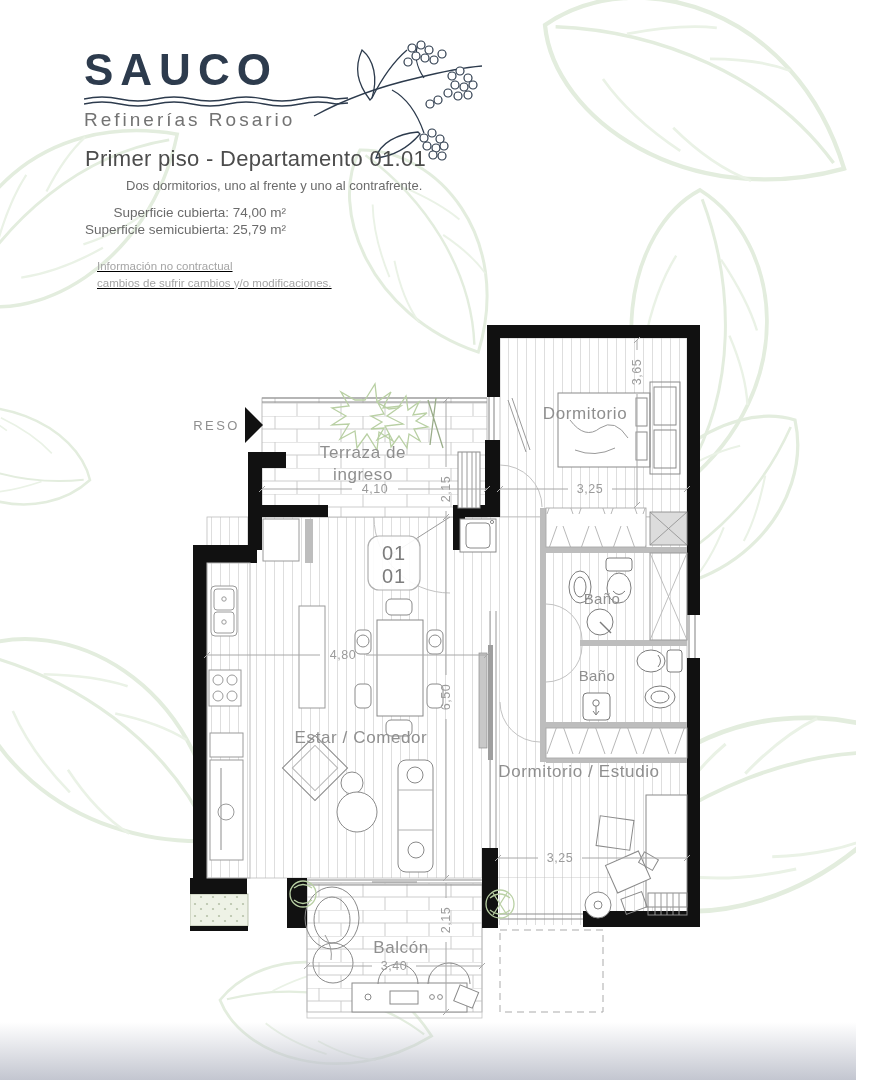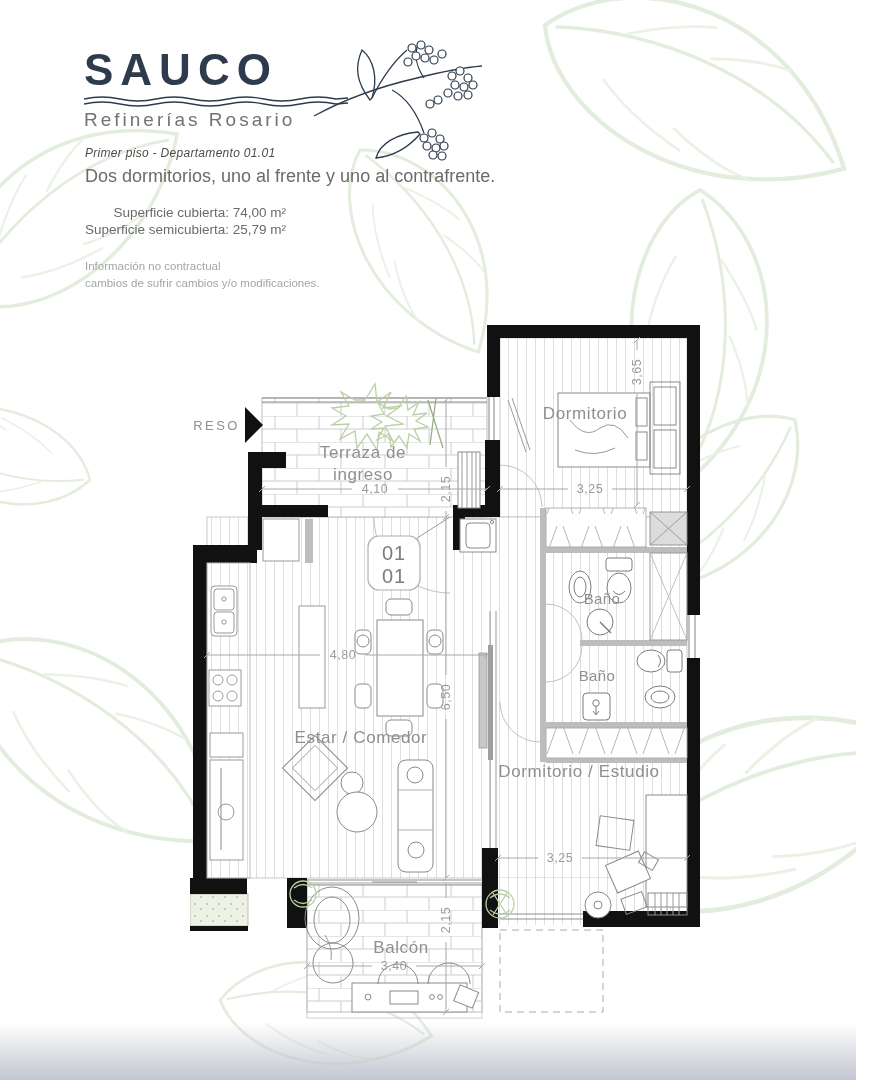--- a/index.html
+++ b/index.html
@@ -5,25 +5,25 @@
   html,body{margin:0;padding:0;background:#fff;}
   .page{position:relative;width:856px;height:1080px;background:#ffffff;overflow:hidden;
         font-family:"Liberation Sans",sans-serif;}
   .bg-leaves{position:absolute;left:0;top:0;z-index:0;}
   .logo{position:absolute;left:84px;top:48px;z-index:2;width:360px;}
   .logo-name{font-size:44px;font-weight:700;letter-spacing:7px;color:#2d3b4d;line-height:1;}
   .logo-waves{display:block;margin:2px 0 1px 0;}
   .logo-tagline{font-size:19px;letter-spacing:3px;color:#737373;}
   .branch{position:absolute;left:228px;top:-10px;}
   .header{position:absolute;left:85px;top:146px;z-index:2;}
-  .h-title{font-size:12px;color:#4c4c4c;letter-spacing:.3px;margin-bottom:6px;font-style:italic;}
-  .h-sub{font-size:18px;color:#6b6b6b;}
+  .h-title{font-size:22px;color:#4c4c4c;letter-spacing:.3px;margin-bottom:6px;}
+  .h-sub{font-size:13px;color:#6b6b6b;margin-left:41px;}
   .h-surface{font-size:13.5px;color:#6b6b6b;margin-top:2px;}
   .h-block2{position:absolute;left:85px;top:203px;z-index:2;text-align:right;}
-  .h-block3{position:absolute;left:85px;top:258px;z-index:2;}
+  .h-block3{position:absolute;left:97px;top:258px;z-index:2;text-decoration:underline;}
   .h-fine{font-size:11.5px;color:#a5a5a5;line-height:1.45;}
   .plan{position:absolute;left:190px;top:320px;z-index:1;}
   svg text{font-family:"Liberation Sans",sans-serif;}
   .room-label{fill:#8f8f8f;font-size:17px;letter-spacing:.6px;}
   .room-label-s{fill:#8f8f8f;font-size:15px;letter-spacing:.4px;}
   .dim-label{fill:#9b9b9b;font-size:12.5px;letter-spacing:.5px;}
   .unit-label{fill:#7d7d7d;font-size:20px;letter-spacing:1px;}
   .ingreso-label{fill:#8f8f8f;font-size:13px;letter-spacing:2.5px;}
   .footer-fade{position:absolute;left:0;bottom:0;width:876px;height:58px;z-index:3;
     background:linear-gradient(to bottom, rgba(195,198,208,0) 0%, #c3c6d0 100%);}

